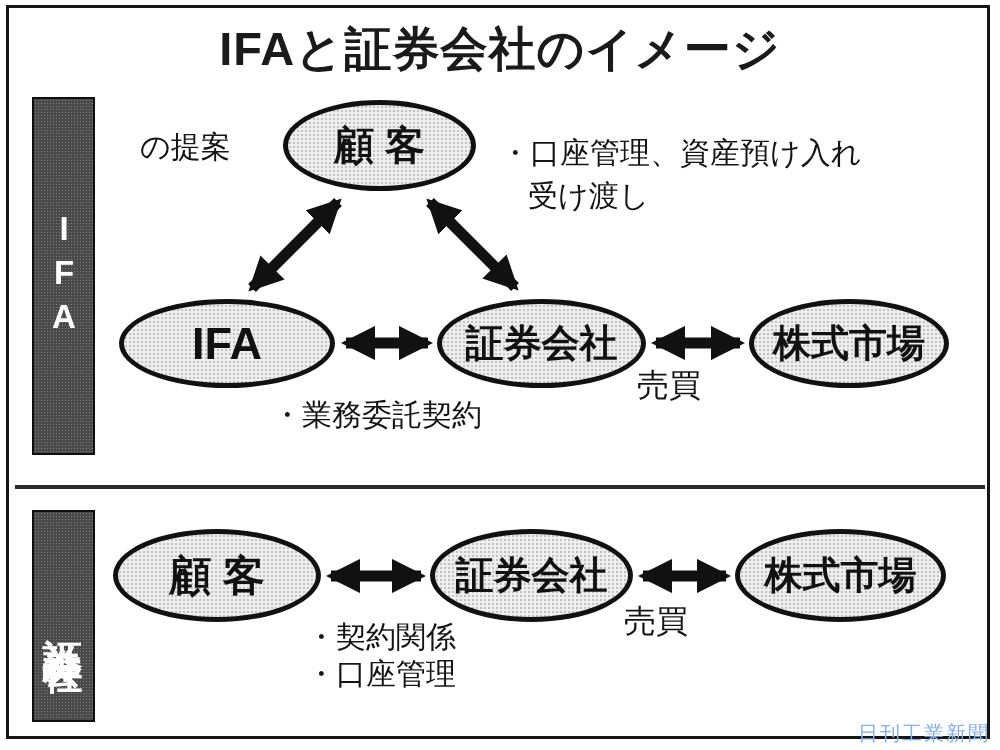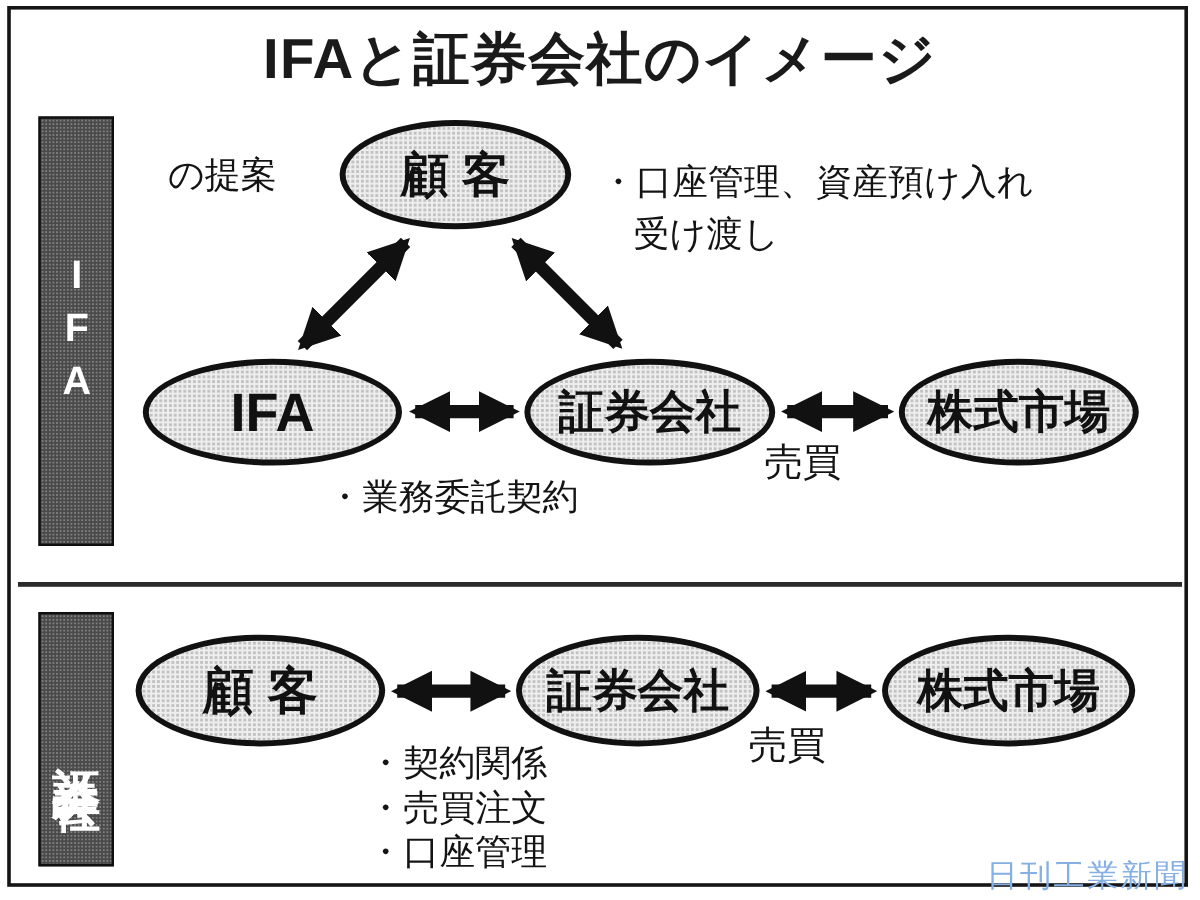--- a/index.html
+++ b/index.html
@@ -59,21 +59,21 @@
   .notes-mid{left:228px;top:394px;line-height:42px;margin-left:44px;}
   .notes-bot{left:306px;top:618px;line-height:37px;}
   .trade{
     font-size:32px;color:#141414;width:120px;
   }
   .trade-top{left:637px;top:364px;}
   .trade-bot{left:624px;top:600px;}
   .divider{left:15px;top:485px;width:970px;height:4px;background:#2b2b2b;}
   .arrows{left:0;top:0;pointer-events:none;}
   .watermark{
-    right:10px;bottom:3px;font-size:26px;letter-spacing:2px;
+    right:10px;bottom:3px;font-size:20px;letter-spacing:2px;
     color:#86b0e4;white-space:nowrap;
   }
 </style>
 </head>
 <body>
 
 <div class="abs frame"></div>
 
 <h1 class="abs title">IFAと証券会社のイメージ</h1>
 
@@ -115,21 +115,20 @@
   <div>・口座管理、資産預け入れ</div>
   <div class="indent">受け渡し</div>
 </div>
 
 <div class="abs notes notes-mid">
   <div>・業務委託契約</div>
 </div>
 
 <div class="abs notes notes-bot">
   <div>・契約関係</div>
-  <div>・売買注文</div>
   <div>・口座管理</div>
 </div>
 
 <div class="abs trade trade-top">売買</div>
 <div class="abs trade trade-bot">売買</div>
 
 <div class="abs divider"></div>
 
 <svg class="abs arrows" width="1000" height="750" viewBox="0 0 1000 750">
   <defs>

